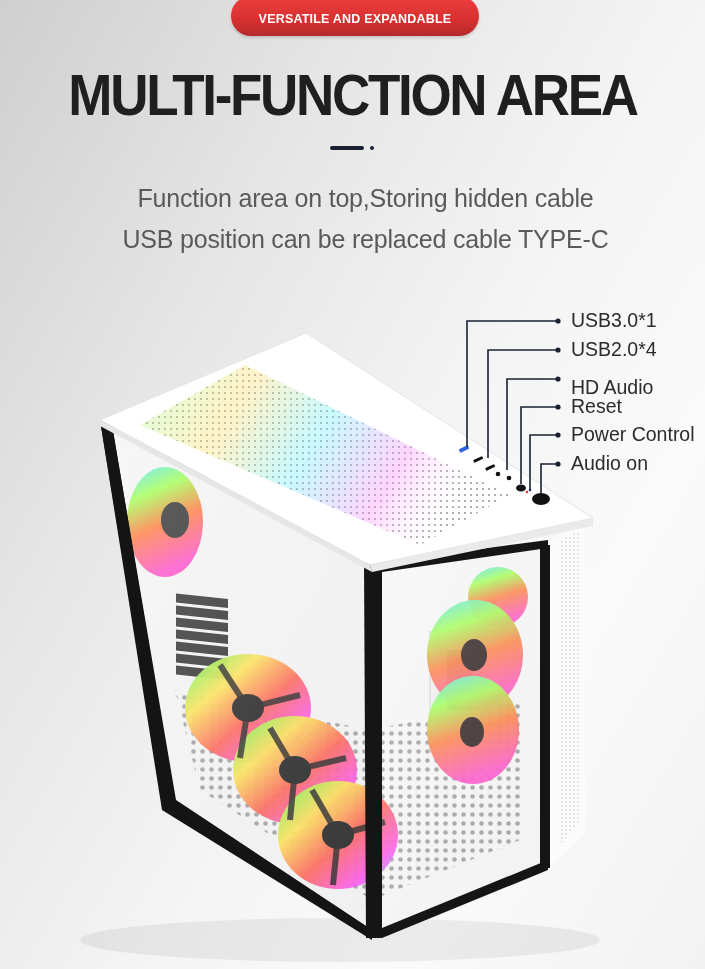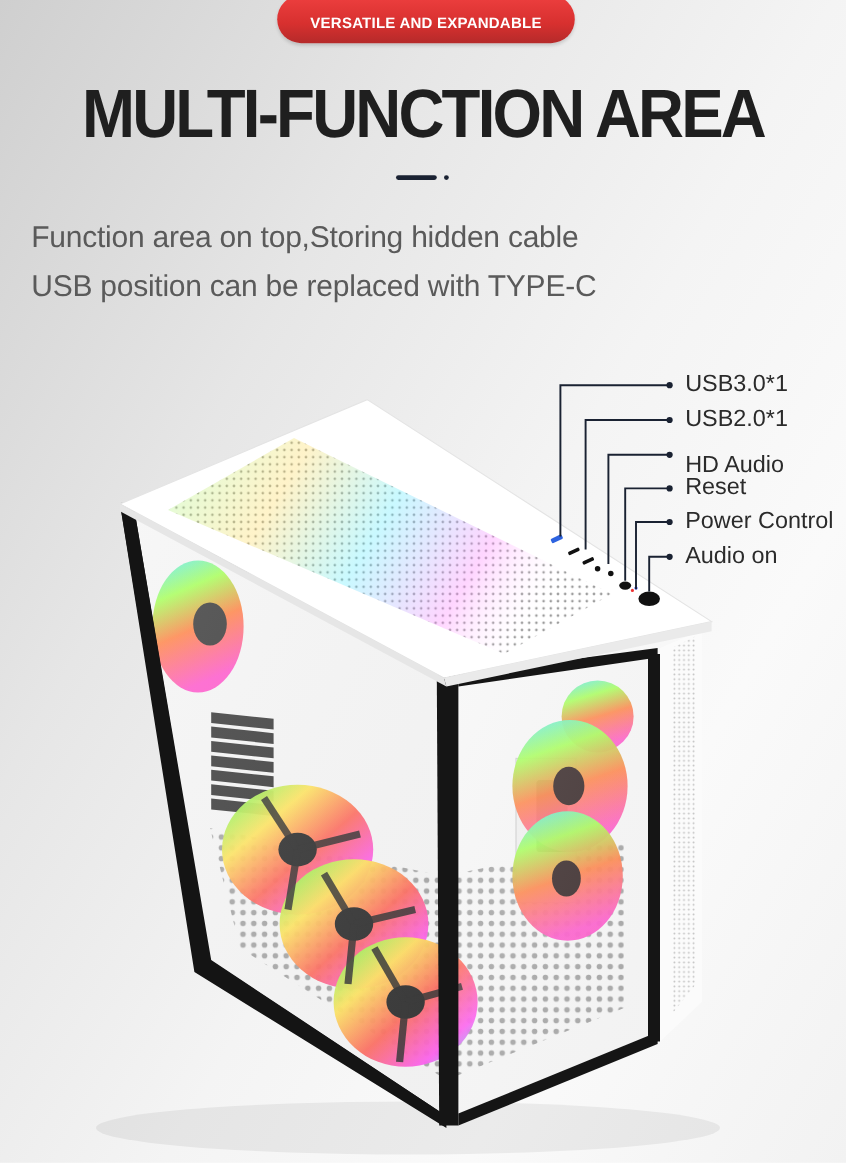--- a/index.html
+++ b/index.html
@@ -19,21 +19,21 @@
   }
   .title {
     position: absolute; left: 0; right: 0; top: 62px; text-align: center;
     font-family: "Liberation Sans", sans-serif; font-weight: bold; font-size: 57px;
     color: #1f1f1f; letter-spacing: -2.5px; transform: scaleX(0.93); transform-origin: center;
   }
   .divider { position: absolute; top: 146px; left: 330px; height: 5px; }
   .divider .bar { position: absolute; left: 0; top: 0; width: 34px; height: 4px; border-radius: 2px; background: #1a2232; }
   .divider .dot { position: absolute; left: 40px; top: 0; width: 4px; height: 4px; border-radius: 50%; background: #1a2232; }
   .subtitle {
-    position: absolute; left: 0; right: 0; top: 178px; 
+    position: absolute; left: 0; right: 0; top: 178px; text-align: center;
     font-size: 25px; line-height: 41px; color: #5a5a5a; letter-spacing: -0.2px; margin-left: 26px;
   }
   .callouts { position: absolute; left: 0; top: 0; width: 705px; height: 969px; pointer-events: none; }
   .callout-label {
     position: absolute; left: 571px; font-size: 19.5px; color: #2b2b2b; white-space: nowrap;
     pointer-events: auto;
     text-align: right;
   }
   
   .case { position: absolute; left: 0; top: 0; width: 705px; height: 969px; }
@@ -47,21 +47,21 @@
 
 <div class="title">MULTI-FUNCTION AREA</div>
 
 <div class="divider">
   <div class="bar"></div>
   <div class="dot"></div>
 </div>
 
 <div class="subtitle">
   <div>Function area on top,Storing hidden cable</div>
-  <div>USB position can be replaced with TYPE-C</div>
+  <div>USB position can be replaced cable TYPE-C</div>
 </div>
 
 <svg class="case" viewBox="0 0 705 969" xmlns="http://www.w3.org/2000/svg">
   <defs>
     <pattern id="mesh" width="6" height="6" patternUnits="userSpaceOnUse">
       <circle cx="3" cy="3" r="1.1" fill="#8a8a8a"></circle>
     </pattern>
     <pattern id="meshfine" width="4" height="4" patternUnits="userSpaceOnUse">
       <circle cx="2" cy="2" r="0.8" fill="#9a9a9a"></circle>
     </pattern>
@@ -207,17 +207,17 @@
     <circle cx="558" cy="321" r="2.6"></circle>
     <circle cx="558" cy="350" r="2.6"></circle>
     <circle cx="558" cy="379" r="2.6"></circle>
     <circle cx="558" cy="407" r="2.6"></circle>
     <circle cx="558" cy="435" r="2.6"></circle>
     <circle cx="558" cy="464" r="2.6"></circle>
   </g>
 </svg>
 
 <div class="callout-label" style="top:309px">USB3.0*1</div>
-<div class="callout-label" style="top:338px">USB2.0*1</div>
+<div class="callout-label" style="top:338px">USB2.0*4</div>
 <div class="callout-label" style="top:376px">HD Audio</div>
 <div class="callout-label" style="top:395px">Reset</div>
 <div class="callout-label" style="top:423px">Power Control</div>
 <div class="callout-label" style="top:452px">Audio on</div>
 
 </body></html>

